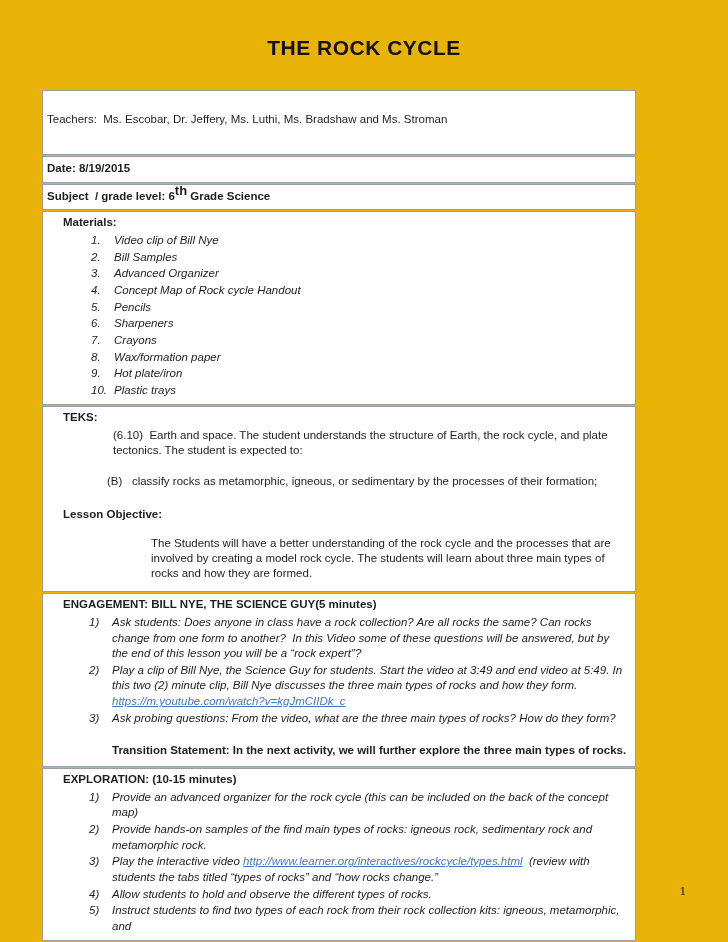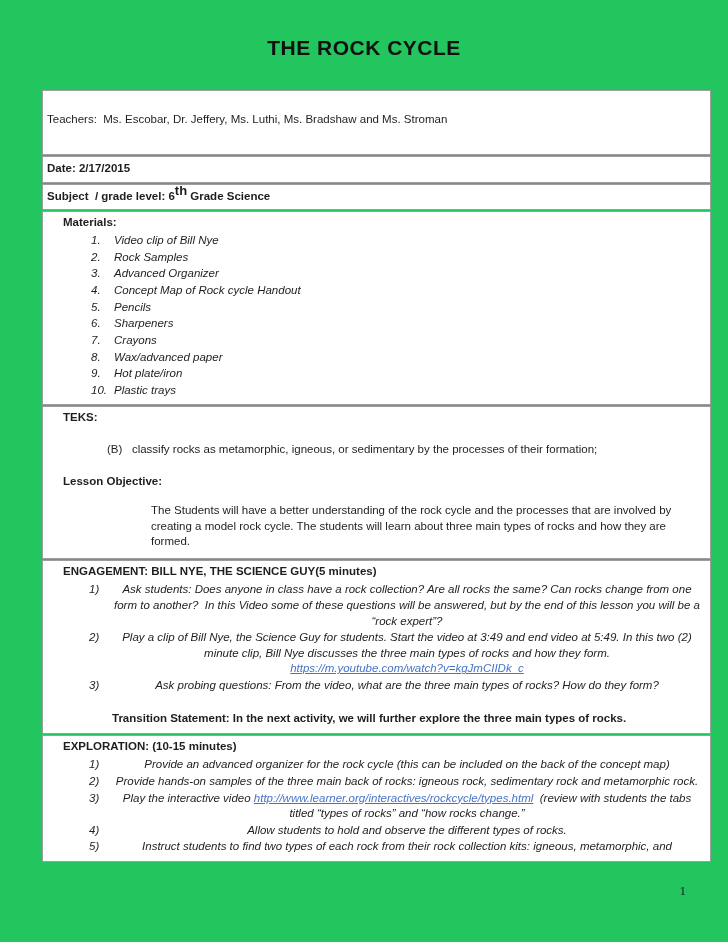--- a/index.html
+++ b/index.html
@@ -4,38 +4,38 @@
 <style>
   html, body {
     margin: 0;
     padding: 0;
     background: #ffffff;
   }
   .page {
     position: relative;
     width: 728px;
     height: 942px;
-    background: #22c55e;
+    background: #eab308;
     font-family: "Liberation Sans", sans-serif;
     color: #1e1e1e;
     overflow: hidden;
   }
   .doc-title {
     margin: 36px 0 0 0;
     text-align: center;
     font-size: 21px;
     font-weight: bold;
     letter-spacing: 0.5px;
     color: #111;
   }
   .doc-table {
     position: absolute;
     left: 42px;
     top: 90px;
-    width: 669px;
+    width: 594px;
   }
   .row {
     border: 1px solid #9d9d9d;
     margin-bottom: 1px;
     background: #fff;
     padding: 3px 8px 5px 20px;
     font-size: 11.5px;
     line-height: 1.33;
     box-sizing: border-box;
   }
@@ -59,21 +59,21 @@
     font-style: italic;
   }
   ol.mat-list { counter-reset: m; }
   ol.mat-list li { counter-increment: m; margin-bottom: 1px; }
   ol.mat-list li::before {
     content: counter(m) ".";
     position: absolute;
     left: 28px;
   }
   ol.paren-list { counter-reset: n; }
-  ol.paren-list li { counter-increment: n; padding-left: 49px; margin-bottom: 1px; text-align: center; }
+  ol.paren-list li { counter-increment: n; padding-left: 49px; margin-bottom: 1px; }
   ol.paren-list li::before {
     content: counter(n) ")";
     position: absolute;
     left: 26px;
   }
 
   
   .teks-standard { margin: 2px 0 0 50px !important; }
   .teks-expectation { margin: 16px 0 0 44px !important; }
   .objective-heading { margin-top: 17px !important; }
@@ -103,65 +103,66 @@
 
   <h1 class="doc-title">THE ROCK CYCLE</h1>
 
   <div class="doc-table">
 
     <section class="row row-teachers">
       <p>Teachers:  Ms. Escobar, Dr. Jeffery, Ms. Luthi, Ms. Bradshaw and Ms. Stroman</p>
     </section>
 
     <section class="row row-date">
-      <p class="bold">Date: 2/17/2015</p>
+      <p class="bold">Date: 8/19/2015</p>
     </section>
 
     <section class="row row-subject">
       <p class="bold"><span>Subject  / grade level: 6</span><sup class="sup">th</sup><span> Grade Science</span></p>
     </section>
 
     <section class="row">
       <p class="bold">Materials:</p>
       <ol class="doc-list mat-list">
         <li>Video clip of Bill Nye</li>
-        <li>Rock Samples</li>
+        <li>Bill Samples</li>
         <li>Advanced Organizer</li>
         <li>Concept Map of Rock cycle Handout</li>
         <li>Pencils</li>
         <li>Sharpeners</li>
         <li>Crayons</li>
-        <li>Wax/advanced paper</li>
+        <li>Wax/formation paper</li>
         <li>Hot plate/iron</li>
         <li>Plastic trays</li>
       </ol>
     </section>
 
     <section class="row">
       <p class="bold">TEKS:</p>
+      <p class="teks-standard">(6.10)  Earth and space. The student understands the structure of Earth, the rock cycle, and plate tectonics. The student is expected to:</p>
       <p class="teks-expectation">(B)   classify rocks as metamorphic, igneous, or sedimentary by the processes of their formation;</p>
       <p class="bold objective-heading">Lesson Objective:</p>
       <p class="objective-text">The Students will have a better understanding of the rock cycle and the processes that are involved by creating a model rock cycle. The students will learn about three main types of rocks and how they are formed.</p>
     </section>
 
     <section class="row">
       <p class="bold">ENGAGEMENT: BILL NYE, THE SCIENCE GUY(5 minutes)</p>
       <ol class="doc-list paren-list">
         <li><span>Ask students: Does anyone in class have a rock collection? Are all rocks the same? Can rocks change from one form to another?  In this Video some of these questions will be answered, but by the end of this lesson you will be a “rock expert”?</span></li>
         <li><span>Play a clip of Bill Nye, the Science Guy for students. Start the video at 3:49 and end video at 5:49. In this two (2) minute clip, Bill Nye discusses the three main types of rocks and how they form.</span><br><a class="link">https://m.youtube.com/watch?v=kgJmCIIDk_c</a></li>
         <li><span>Ask probing questions: From the video, what are the three main types of rocks? How do they form?</span></li>
       </ol>
       <p class="bold transition">Transition Statement: In the next activity, we will further explore the three main types of rocks.</p>
     </section>
 
     <section class="row">
       <p class="bold">EXPLORATION: (10-15 minutes)</p>
       <ol class="doc-list paren-list">
         <li>Provide an advanced organizer for the rock cycle (this can be included on the back of the concept map)</li>
-        <li>Provide hands-on samples of the three main back of rocks: igneous rock, sedimentary rock and metamorphic rock.</li>
+        <li>Provide hands-on samples of the find main types of rocks: igneous rock, sedimentary rock and metamorphic rock.</li>
         <li><span>Play the interactive video </span><a class="link">http://www.learner.org/interactives/rockcycle/types.html</a><span>  (review with students the tabs titled “types of rocks” and “how rocks change.”</span></li>
         <li>Allow students to hold and observe the different types of rocks.</li>
         <li>Instruct students to find two types of each rock from their rock collection kits: igneous, metamorphic, and</li>
       </ol>
     </section>
 
   </div>
 
   <div class="page-number">1</div>
 

